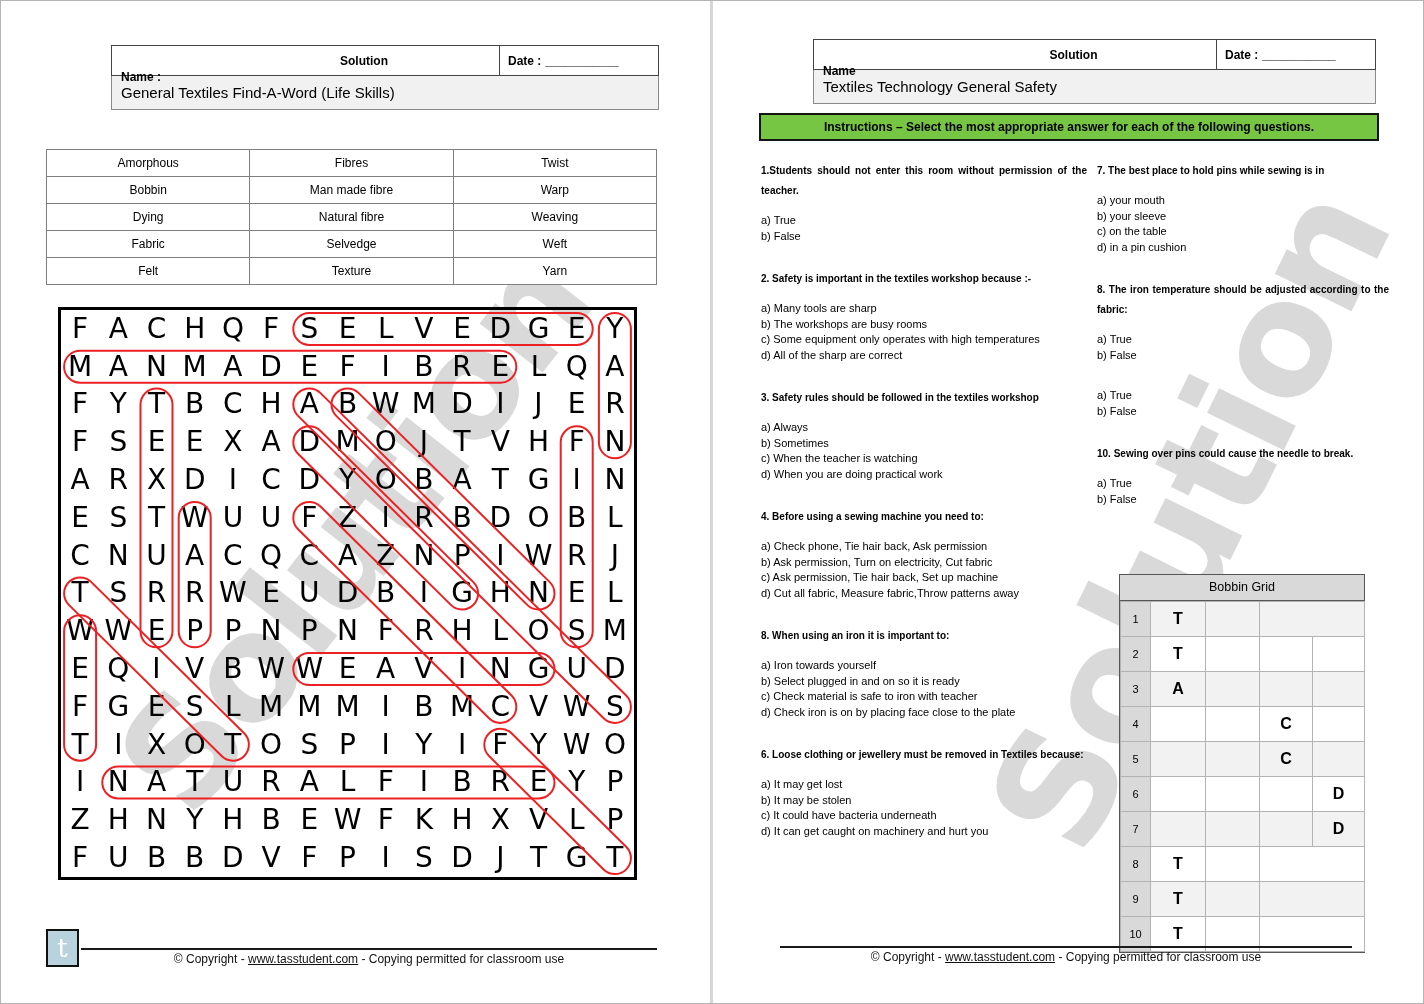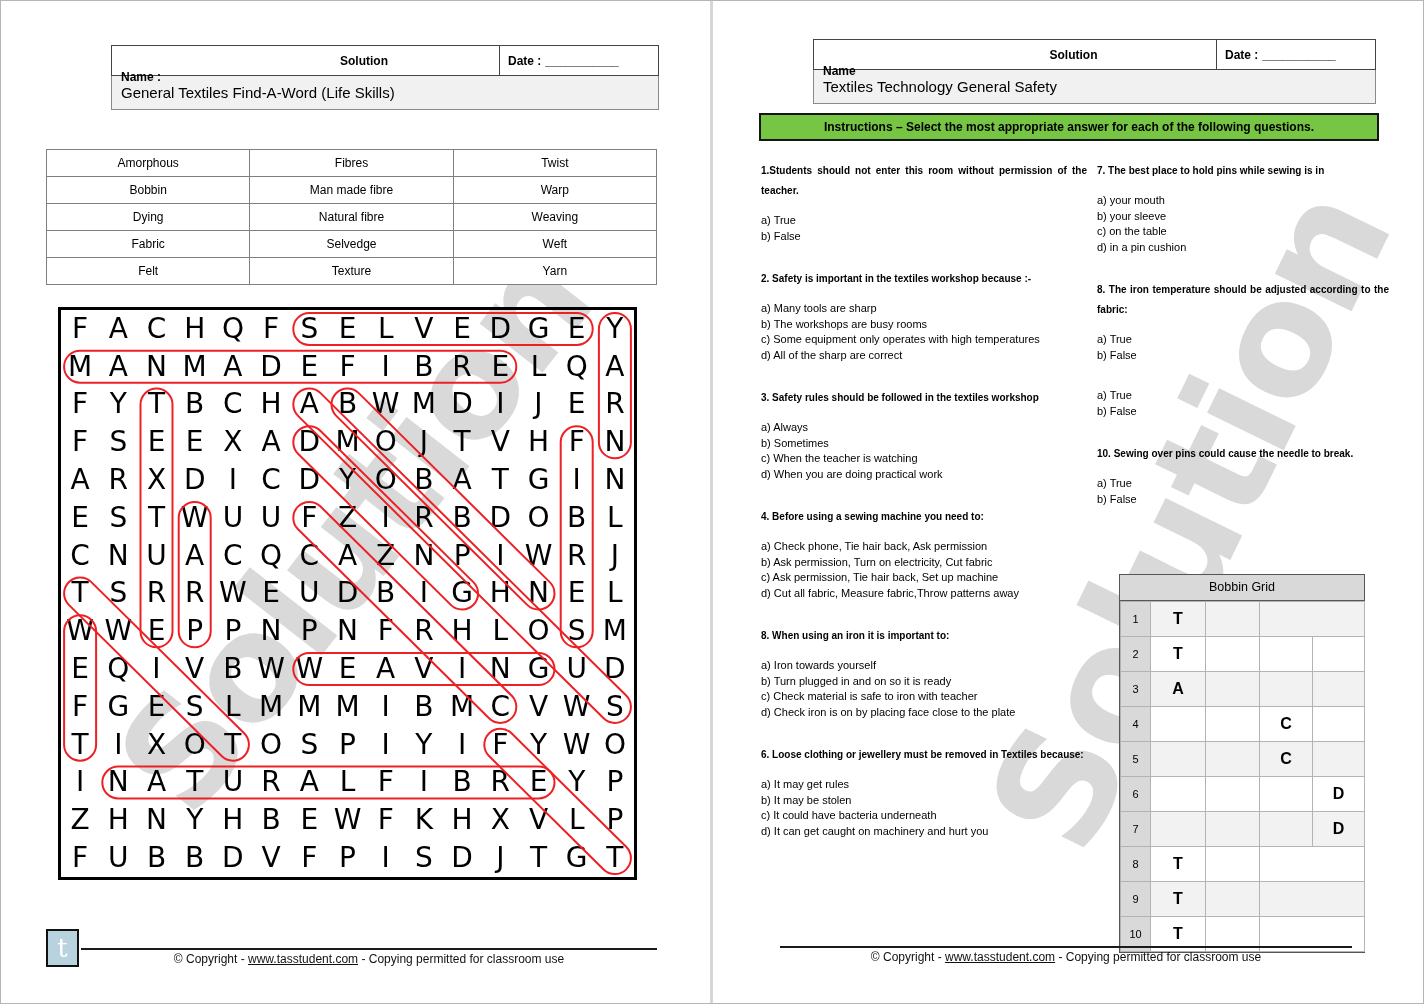--- a/index.html
+++ b/index.html
@@ -413,27 +413,27 @@
         <div class="q">
           <div class="q-stem">4. Before using a sewing machine you need to:</div>
           <div class="q-opt">a) Check phone, Tie hair back, Ask permission</div>
           <div class="q-opt">b) Ask permission, Turn on electricity, Cut fabric</div>
           <div class="q-opt">c) Ask permission, Tie hair back, Set up machine</div>
           <div class="q-opt">d) Cut all fabric, Measure fabric,Throw patterns away</div>
         </div>
         <div class="q">
           <div class="q-stem">8. When using an iron it is important to:</div>
           <div class="q-opt">a) Iron towards yourself</div>
-          <div class="q-opt">b) Turn plugged in and on so it is ready</div>
+          <div class="q-opt">b) Select plugged in and on so it is ready</div>
           <div class="q-opt">c) Check material is safe to iron with teacher</div>
           <div class="q-opt">d) Check iron is on by placing face close to the plate</div>
         </div>
         <div class="q">
           <div class="q-stem">6. Loose clothing or jewellery must be removed in Textiles because:</div>
-          <div class="q-opt">a) It may get rules</div>
+          <div class="q-opt">a) It may get lost</div>
           <div class="q-opt">b) It may be stolen</div>
           <div class="q-opt">c) It could have bacteria underneath</div>
           <div class="q-opt">d) It can get caught on machinery and hurt you</div>
         </div>
       </div>
     <div class="qcol qcol2">
         <div class="q">
           <div class="q-stem">7. The best place to hold pins while sewing is in</div>
           <div class="q-opt">a) your mouth</div>
           <div class="q-opt">b) your sleeve</div>

